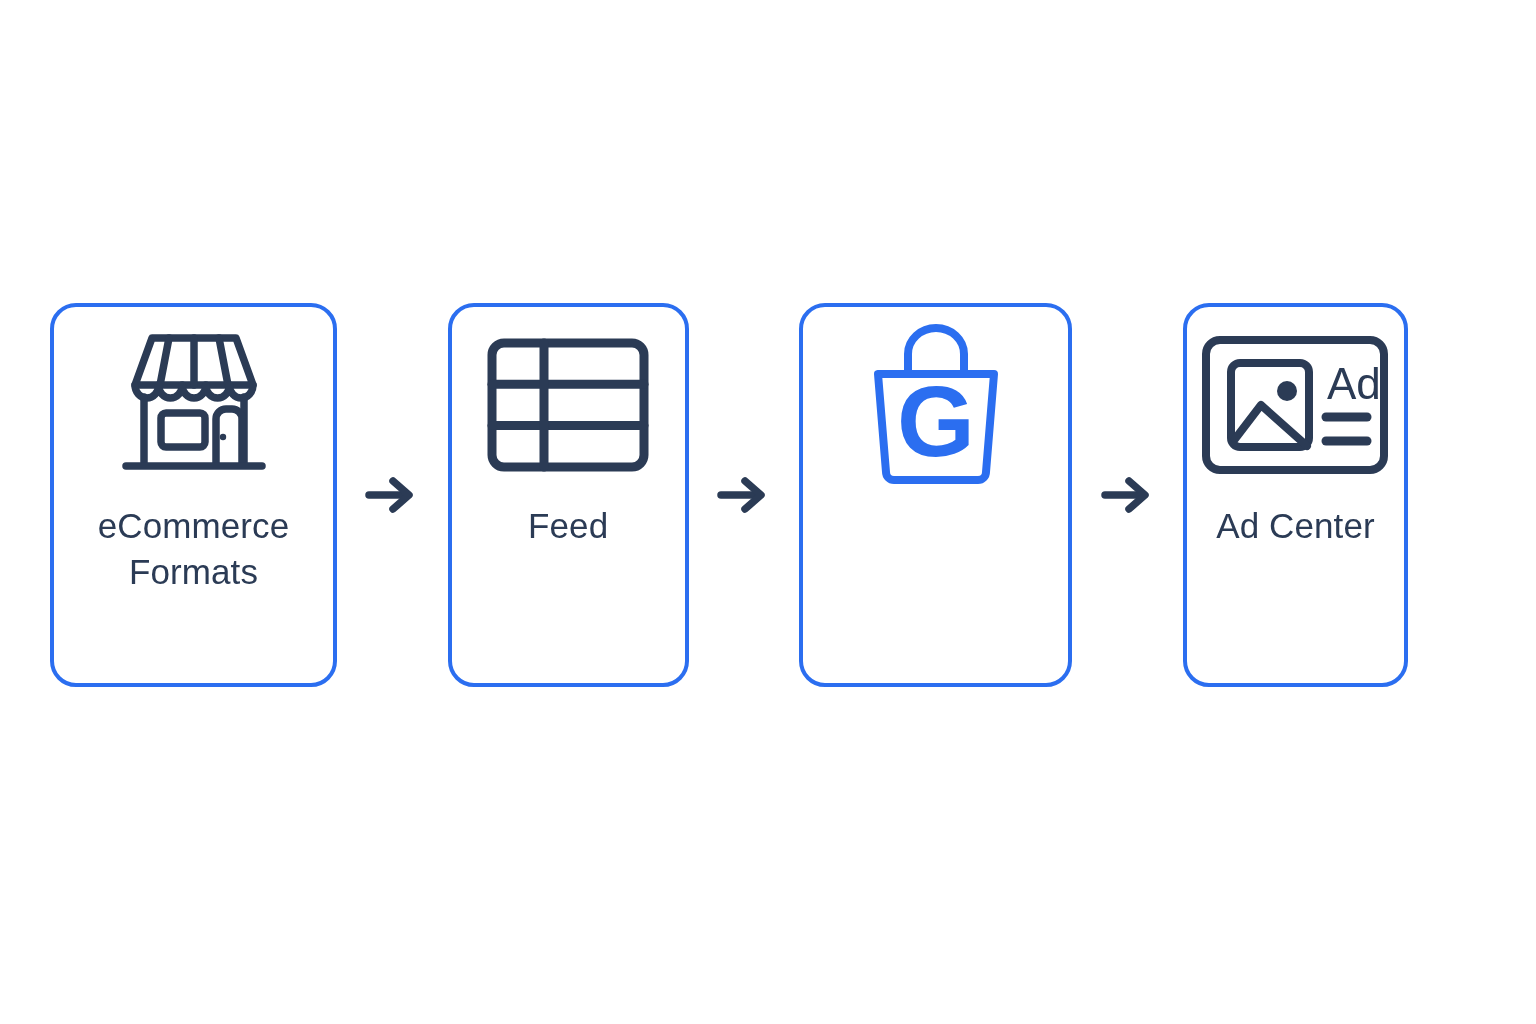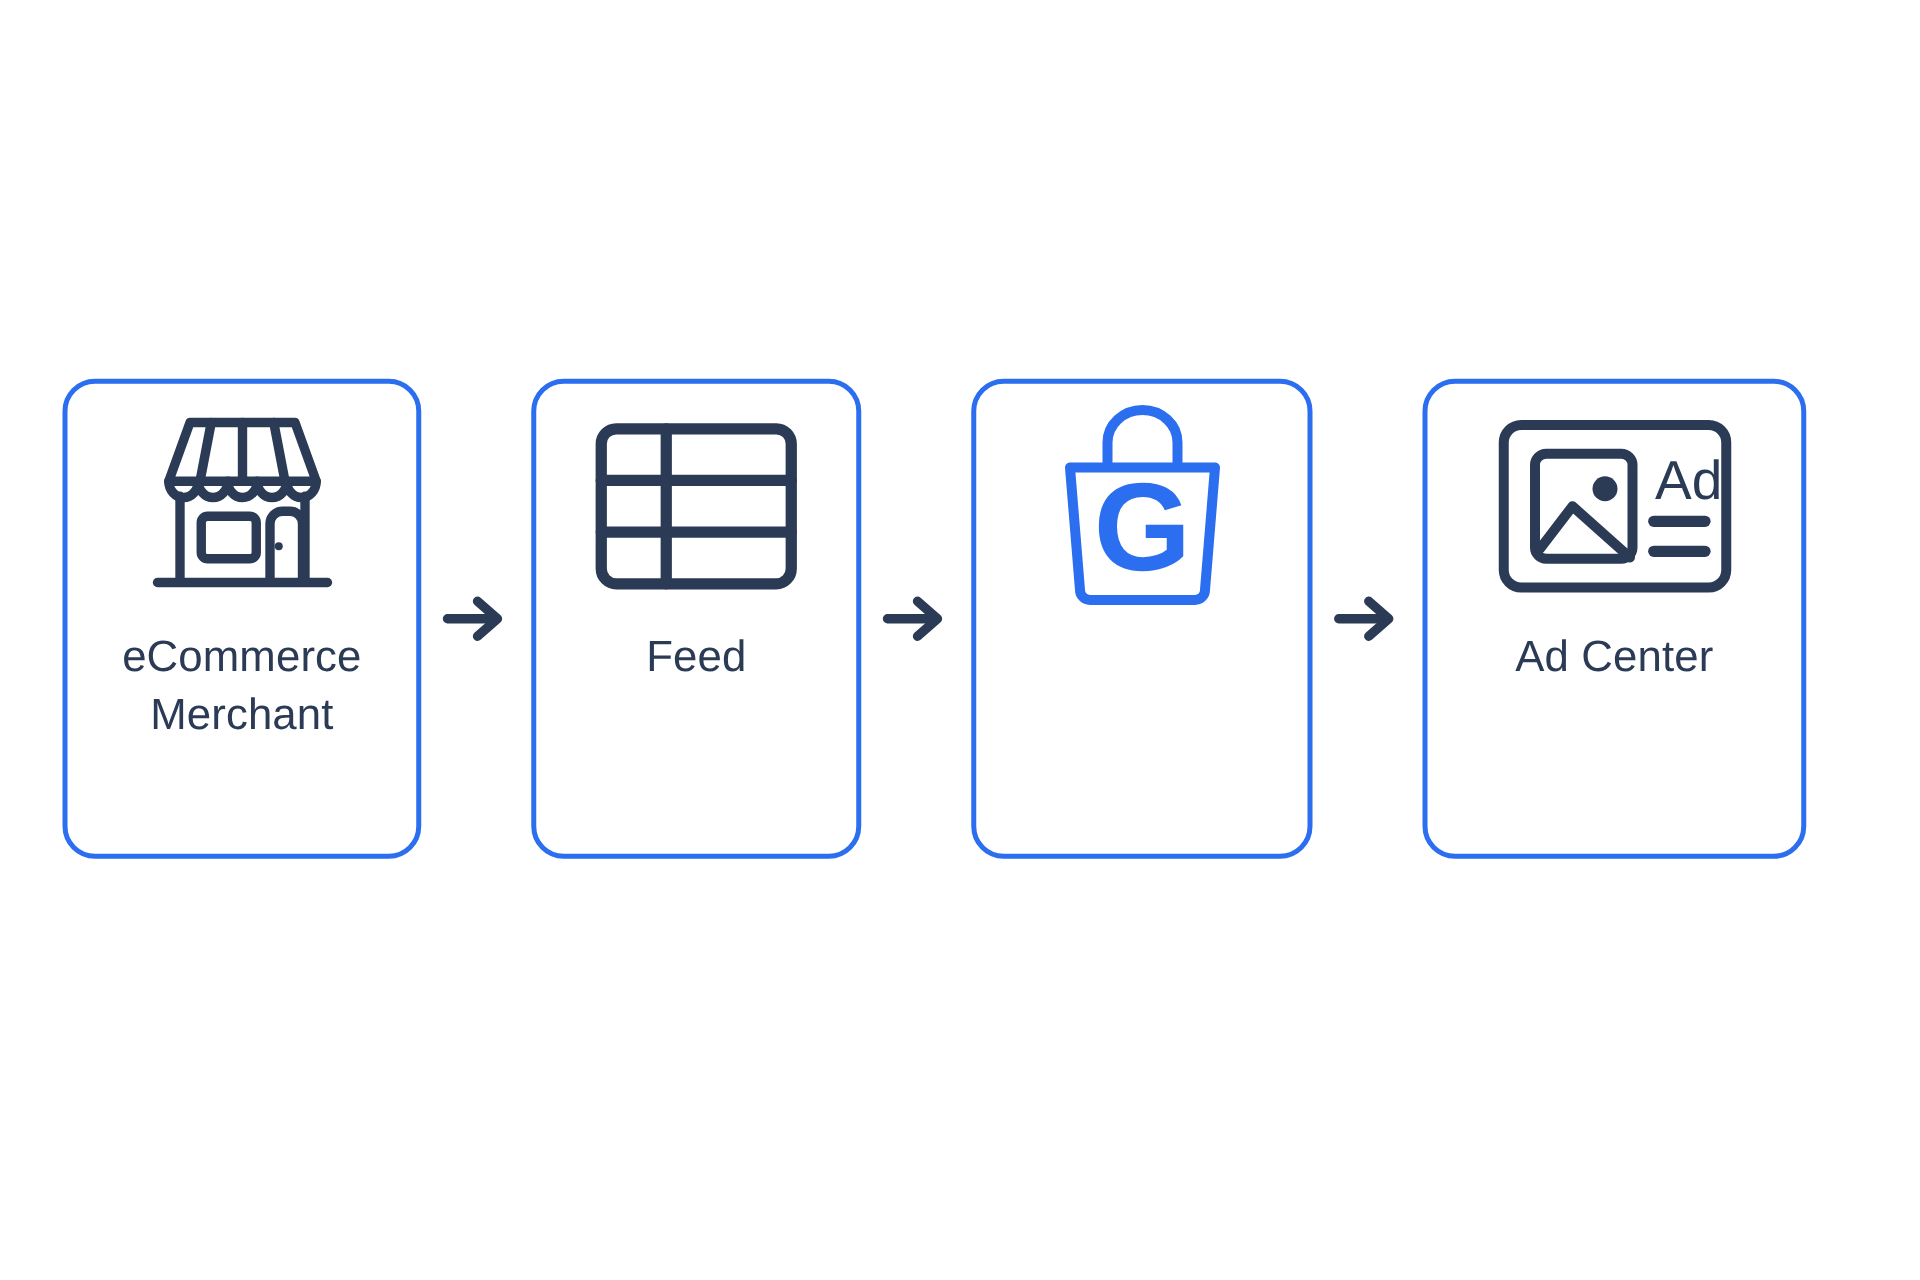--- a/index.html
+++ b/index.html
@@ -39,23 +39,23 @@
     box-sizing: border-box;
     border: 4px solid #2b6ef0;
     border-radius: 26px;
     background: #ffffff;
     display: flex;
     flex-direction: column;
     align-items: center;
     justify-content: flex-start;
     flex: 0 0 auto;
   }
-  .card.narrow { width: 264px; }
+  .card.narrow { width: 241px; }
   .card.mid    { width: 273px; }
-  .card.last   { width: 307px; }
+  .card.last   { width: 225px; }
 
   .card-icon {
     height: 196px;
     display: flex;
     align-items: center;
     justify-content: center;
     width: 100%;
   }
   .card-label {
     color: #2b3b55;
@@ -103,21 +103,21 @@
           <rect x="57" y="88" width="44" height="34" rx="5"></rect>
 
           <path d="M112 140 L112 94 a10 10 0 0 1 10 -10 h6 a10 10 0 0 1 10 10 L138 140"></path>
 
           <circle cx="119" cy="112" r="3.2" fill="#2b3b55" stroke="none"></circle>
 
           <path d="M22 141 L158 141"></path>
         </svg>
       </div>
       <div class="card-label">eCommerce
-Merchant</div>
+Formats</div>
     </div>
 
     <div class="arrow">
       <svg width="54" height="40" viewBox="0 0 54 40" fill="none" stroke="#2b3b55" stroke-width="7.5" stroke-linecap="round" stroke-linejoin="round">
         <path d="M4 20 L42 20"></path>
         <path d="M28 6 L44 20 L28 34"></path>
       </svg>
     </div>
 
     <div class="card narrow">

